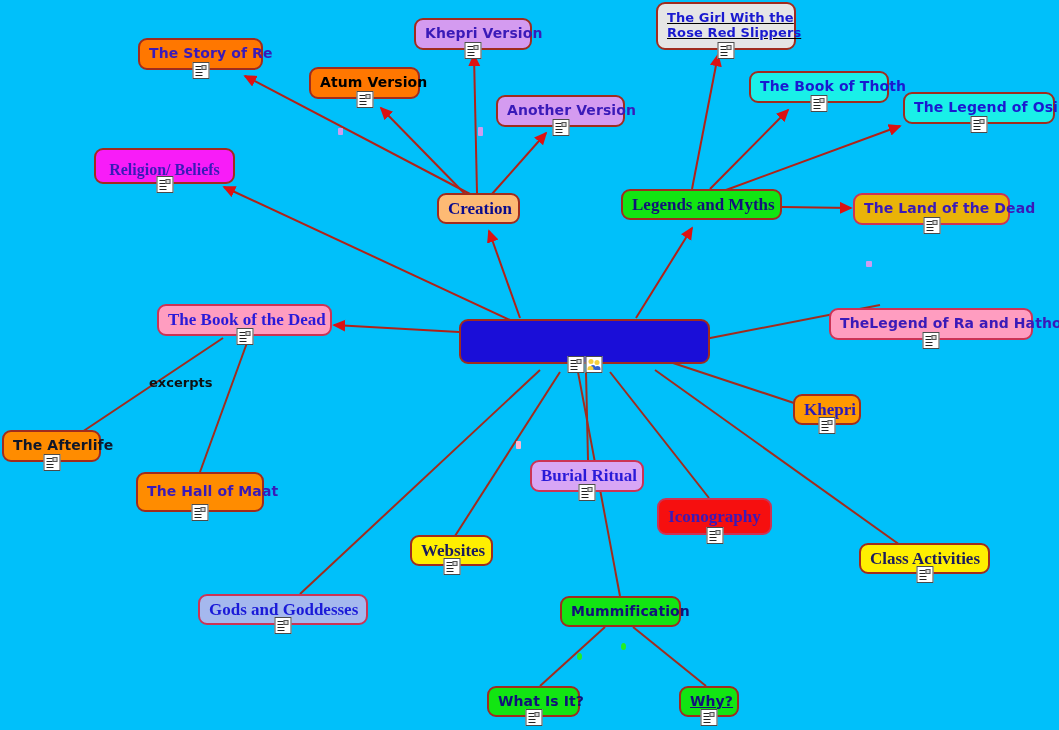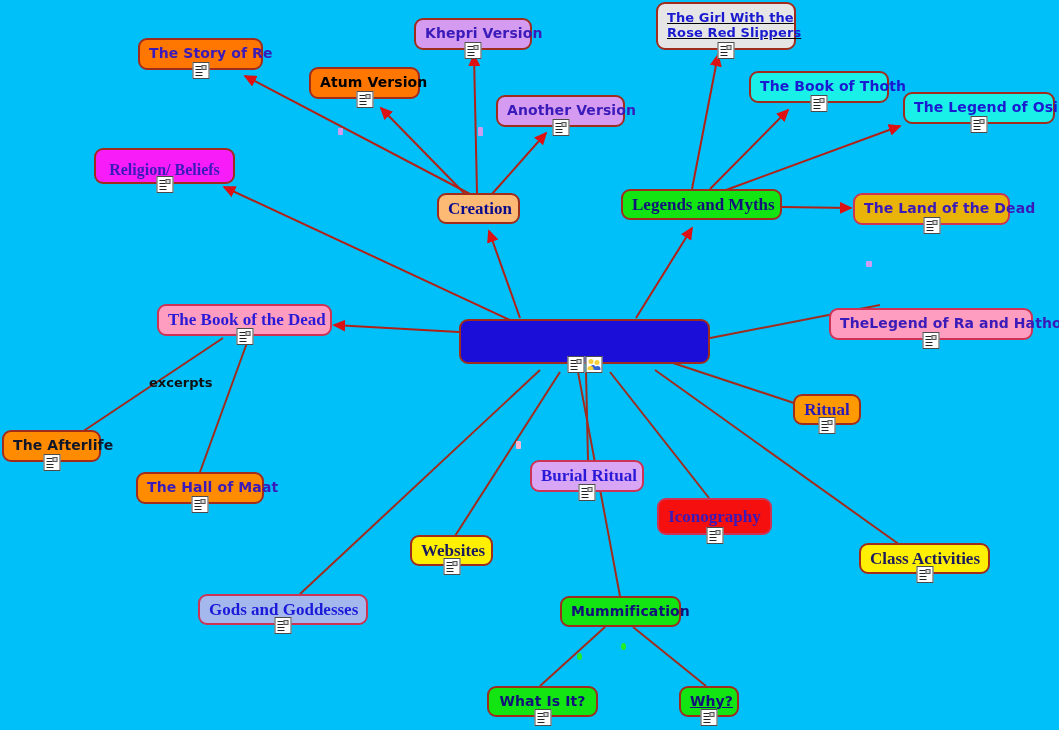--- a/index.html
+++ b/index.html
@@ -172,29 +172,29 @@
       <div class="node" style="left: 496px; top: 95px; width: 129px; height: 32px; background: rgb(212, 155, 240); border-color: rgb(160, 44, 30);"><span class="label sans" style="color: rgb(58, 26, 184); font-size: 14px;">Another Version</span><span class="icons"><span class="icon-box icon-note"></span></span></div>
       <div class="node" style="left: 94px; top: 148px; width: 141px; height: 36px; background: rgb(248, 28, 248); border-color: rgb(160, 44, 30); align-items: flex-end;"><span class="label serif" style="color: rgb(58, 26, 184); font-size: 16px;">Religion/ Beliefs</span><span class="icons"><span class="icon-box icon-note"></span></span></div>
       <div class="node" style="left: 656px; top: 2px; width: 140px; height: 48px; background: #e5e5e5; border-color: rgb(160, 44, 30); text-decoration: underline;"><span class="label sans" style="color: rgb(26, 26, 208); font-size: 13px;">The Girl With the
 Rose Red Slippers</span><span class="icons"><span class="icon-box icon-note"></span></span></div>
       <div class="node" style="left: 749px; top: 71px; width: 140px; height: 32px; background: rgb(25, 240, 232); border-color: rgb(160, 44, 30);"><span class="label sans" style="color: rgb(26, 26, 208); font-size: 14px;">The Book of Thoth</span><span class="icons"><span class="icon-box icon-note"></span></span></div>
       <div class="node" style="left: 903px; top: 92px; width: 152px; height: 32px; background: rgb(25, 240, 232); border-color: rgb(160, 44, 30);"><span class="label sans" style="color: rgb(26, 26, 208); font-size: 14px;">The Legend of Osiris</span><span class="icons"><span class="icon-box icon-note"></span></span></div>
       <div class="node" style="left: 853px; top: 193px; width: 157px; height: 32px; background: #eab308; border-color: rgb(204, 51, 85);"><span class="label sans" style="color: rgb(58, 26, 184); font-size: 14px;">The Land of the Dead</span><span class="icons"><span class="icon-box icon-note"></span></span></div>
       <div class="node" style="left: 829px; top: 308px; width: 204px; height: 32px; background: rgb(255, 157, 192); border-color: rgb(204, 51, 85);"><span class="label sans" style="color: rgb(58, 26, 184); font-size: 14px;">TheLegend of Ra and Hathor</span><span class="icons"><span class="icon-box icon-note"></span></span></div>
       <div class="node" style="left: 157px; top: 304px; width: 175px; height: 32px; background: rgb(255, 157, 192); border-color: rgb(204, 51, 85);"><span class="label serif" style="color: rgb(42, 26, 216); font-size: 17px;">The Book of the Dead</span><span class="icons"><span class="icon-box icon-note"></span></span></div>
       <div class="node" style="left: 2px; top: 430px; width: 99px; height: 32px; background: rgb(255, 140, 0); border-color: rgb(160, 44, 30);"><span class="label sans" style="color: #0f172a; font-size: 14px;">The Afterlife</span><span class="icons"><span class="icon-box icon-note"></span></span></div>
-      <div class="node" style="left: 136px; top: 472px; width: 128px; height: 32px; background: rgb(255, 140, 0); border-color: rgb(160, 44, 30);"><span class="label sans" style="color: rgb(58, 26, 184); font-size: 14px;">The Hall of Maat</span><span class="icons"><span class="icon-box icon-note"></span></span></div>
-      <div class="node" style="left: 793px; top: 394px; width: 68px; height: 31px; background: rgb(255, 153, 0); border-color: rgb(160, 44, 30);"><span class="label serif" style="color: rgb(42, 26, 184); font-size: 17px;">Ritual</span><span class="icons"><span class="icon-box icon-note"></span></span></div>
+      <div class="node" style="left: 136px; top: 472px; width: 128px; height: 40px; background: rgb(255, 140, 0); border-color: rgb(160, 44, 30);"><span class="label sans" style="color: rgb(58, 26, 184); font-size: 14px;">The Hall of Maat</span><span class="icons"><span class="icon-box icon-note"></span></span></div>
+      <div class="node" style="left: 793px; top: 394px; width: 68px; height: 31px; background: rgb(255, 153, 0); border-color: rgb(160, 44, 30);"><span class="label serif" style="color: rgb(42, 26, 184); font-size: 17px;">Khepri</span><span class="icons"><span class="icon-box icon-note"></span></span></div>
       <div class="node" style="left: 530px; top: 460px; width: 114px; height: 32px; background: rgb(216, 166, 245); border-color: rgb(204, 51, 85);"><span class="label serif" style="color: rgb(42, 26, 216); font-size: 17px;">Burial Ritual</span><span class="icons"><span class="icon-box icon-note"></span></span></div>
       <div class="node" style="left: 657px; top: 498px; width: 115px; height: 37px; background: rgb(246, 15, 15); border-color: rgb(204, 51, 85);"><span class="label serif" style="color: rgb(58, 26, 184); font-size: 17px;">Iconography</span><span class="icons"><span class="icon-box icon-note"></span></span></div>
       <div class="node" style="left: 410px; top: 535px; width: 83px; height: 31px; background: rgb(255, 239, 0); border-color: rgb(160, 44, 30);"><span class="label serif" style="color: rgb(26, 26, 94); font-size: 17px;">Websites</span><span class="icons"><span class="icon-box icon-note"></span></span></div>
       <div class="node" style="left: 859px; top: 543px; width: 131px; height: 31px; background: rgb(255, 239, 0); border-color: rgb(160, 44, 30);"><span class="label serif" style="color: rgb(26, 26, 94); font-size: 17px;">Class Activities</span><span class="icons"><span class="icon-box icon-note"></span></span></div>
       <div class="node" style="left: 198px; top: 594px; width: 170px; height: 31px; background: rgb(165, 184, 238); border-color: rgb(204, 51, 85);"><span class="label serif" style="color: rgb(26, 26, 216); font-size: 17px;">Gods and Goddesses</span><span class="icons"><span class="icon-box icon-note"></span></span></div>
       <div class="node" style="left: 560px; top: 596px; width: 121px; height: 31px; background: rgb(18, 229, 18); border-color: rgb(160, 44, 30);"><span class="label sans" style="color: rgb(18, 18, 122); font-size: 14px;">Mummification</span></div>
-      <div class="node" style="left: 487px; top: 686px; width: 111px; height: 31px; background: rgb(18, 229, 18); border-color: rgb(160, 44, 30);"><span class="label sans" style="color: rgb(18, 18, 122); font-size: 14px;">What Is It?</span><span class="icons"><span class="icon-box icon-note"></span></span></div>
+      <div class="node" style="left: 487px; top: 686px; width: 93px; height: 31px; background: rgb(18, 229, 18); border-color: rgb(160, 44, 30);"><span class="label sans" style="color: rgb(18, 18, 122); font-size: 14px;">What Is It?</span><span class="icons"><span class="icon-box icon-note"></span></span></div>
       <div class="node" style="left: 679px; top: 686px; width: 60px; height: 31px; background: rgb(18, 229, 18); border-color: rgb(160, 44, 30);"><span class="label sans" style="color: rgb(18, 18, 122); font-size: 14px; text-decoration: underline;">Why?</span><span class="icons"><span class="icon-box icon-note"></span></span></div>
     </div>
   <div id="marker-layer">
       <span class="marker marker-lav" style="left: 338px; top: 128px; width: 5px; height: 7px;"></span>
       <span class="marker marker-lav" style="left: 478px; top: 127px; width: 5px; height: 9px;"></span>
       <span class="marker marker-lav" style="left: 866px; top: 261px; width: 6px; height: 6px;"></span>
       <span class="marker marker-pink" style="left: 516px; top: 441px; width: 5px; height: 8px;"></span>
       <span class="marker marker-green" style="left: 577px; top: 653px; width: 5px; height: 7px;"></span>
       <span class="marker marker-green" style="left: 621px; top: 643px; width: 5px; height: 7px;"></span>
     </div>

